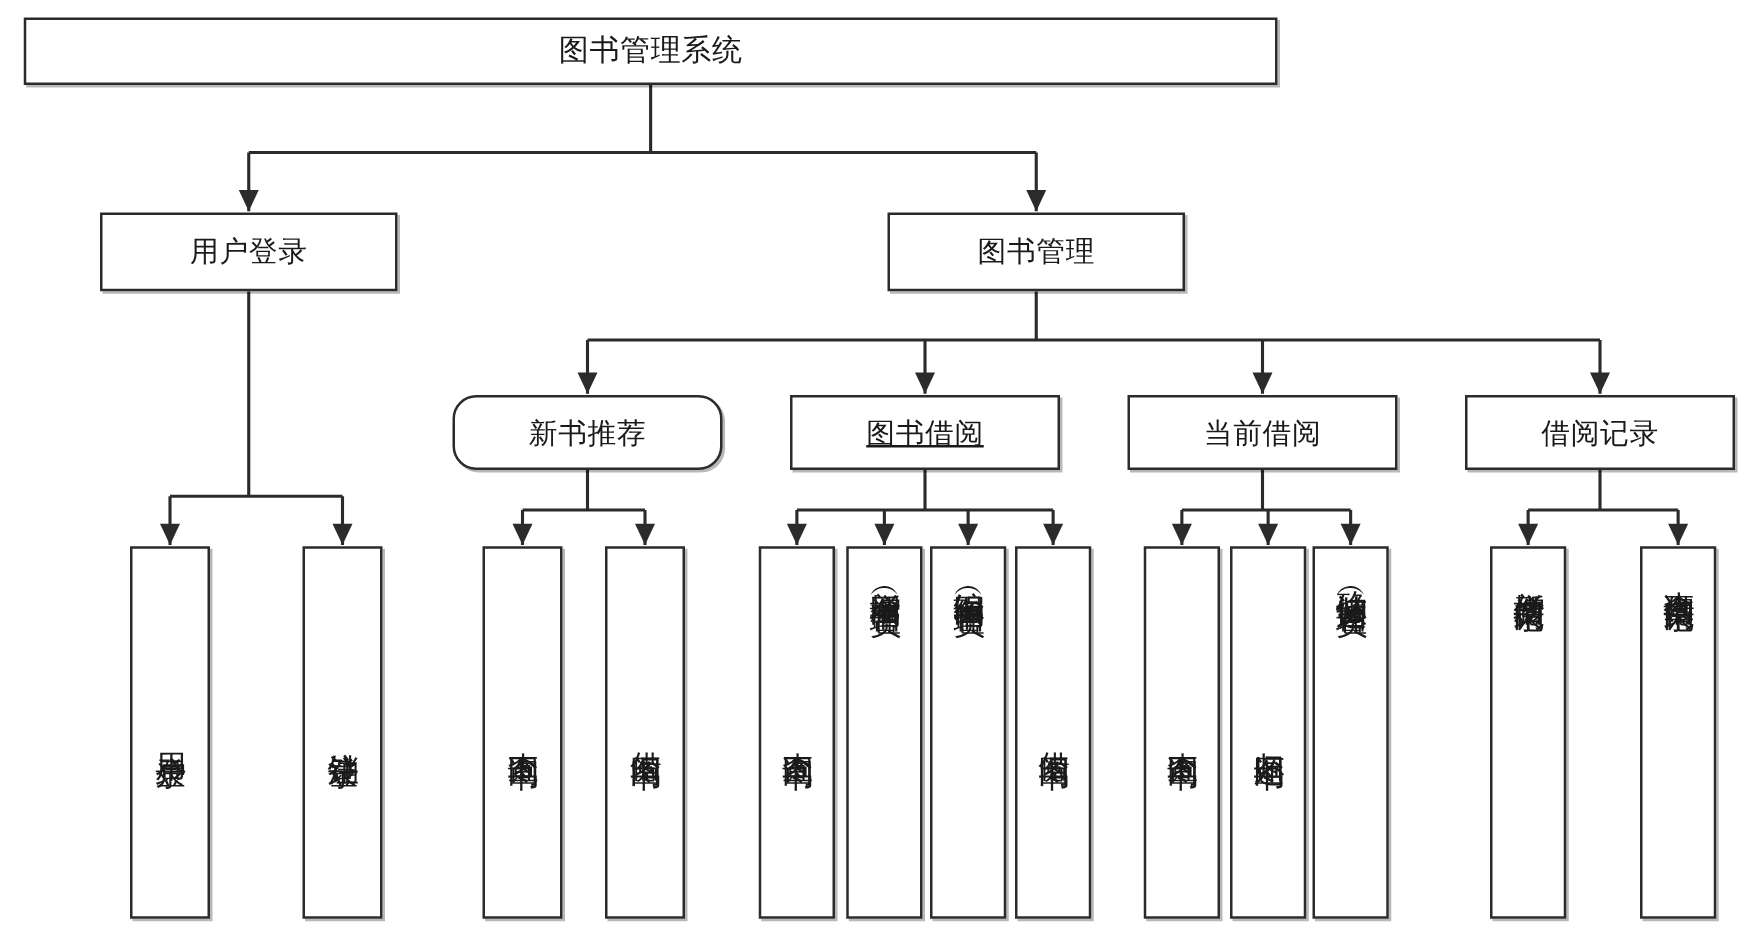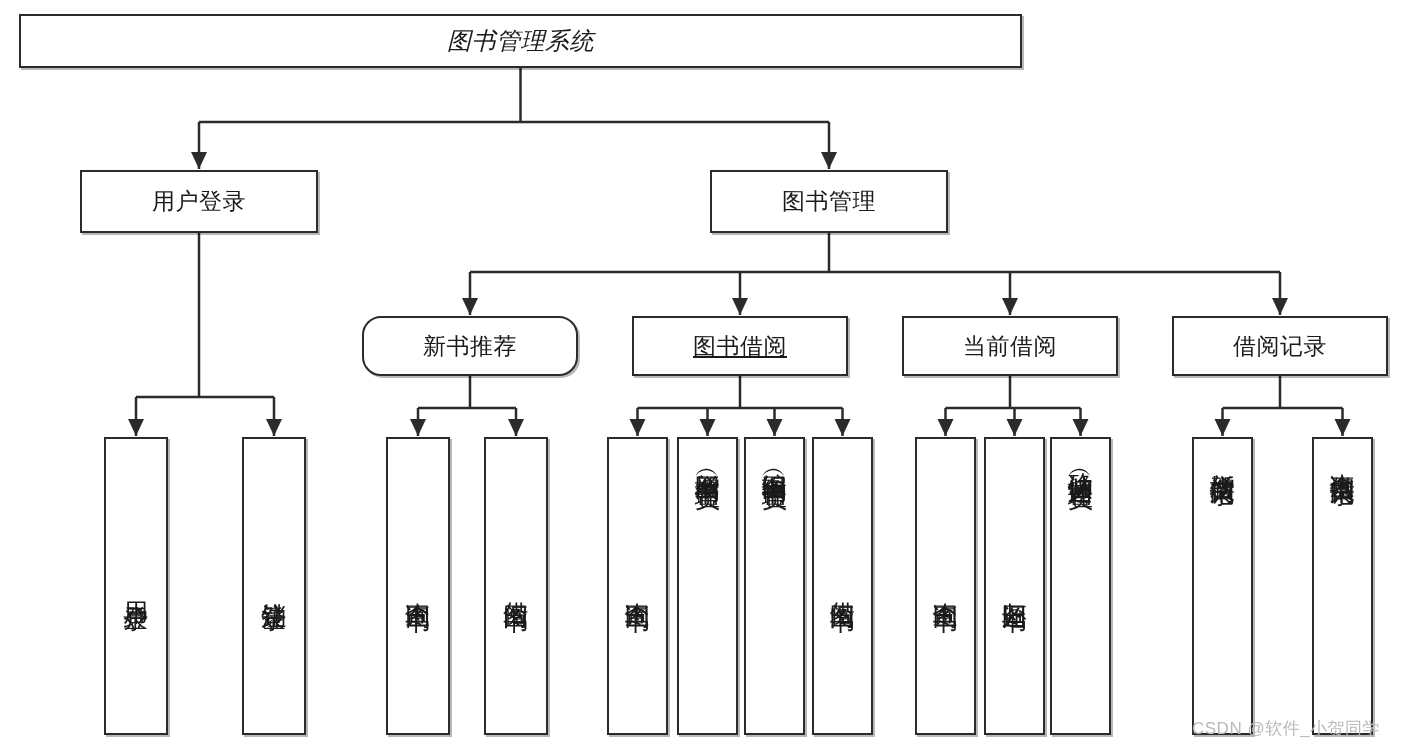--- a/index.html
+++ b/index.html
@@ -41,21 +41,20 @@
     line-height: 1.08;
     white-space: nowrap;
   }
   .node.horiz .label {
     font-size: 23px;
     letter-spacing: 0.5px;
   }
   .node.root .label {
     font-size: 24px;
     letter-spacing: 0.5px;
-    font-style: italic;
   }
   .node.vert {
     align-items: flex-start;
     justify-content: center;
     padding-top: 14px;
   }
   .node.vert .label {
     writing-mode: vertical-rl;
     text-orientation: upright;
     font-size: 25px;
@@ -188,14 +187,13 @@
       <div class="node vert" style="left: 1050px; top: 437px; width: 61px; height: 298px;">
         <span class="label">确认归还（管理员）</span>
       </div>
       <div class="node vert" style="left: 1192px; top: 437px; width: 61px; height: 298px;">
         <span class="label">新增借阅记录</span>
       </div>
       <div class="node vert" style="left: 1312px; top: 437px; width: 61px; height: 298px;">
         <span class="label">查询借阅记录</span>
       </div>
     </div>
-  <div class="watermark" style="left: 1192px; top: 717px;">CSDN @软件_小贺同学</div>
 </div>
 
 </body></html>

